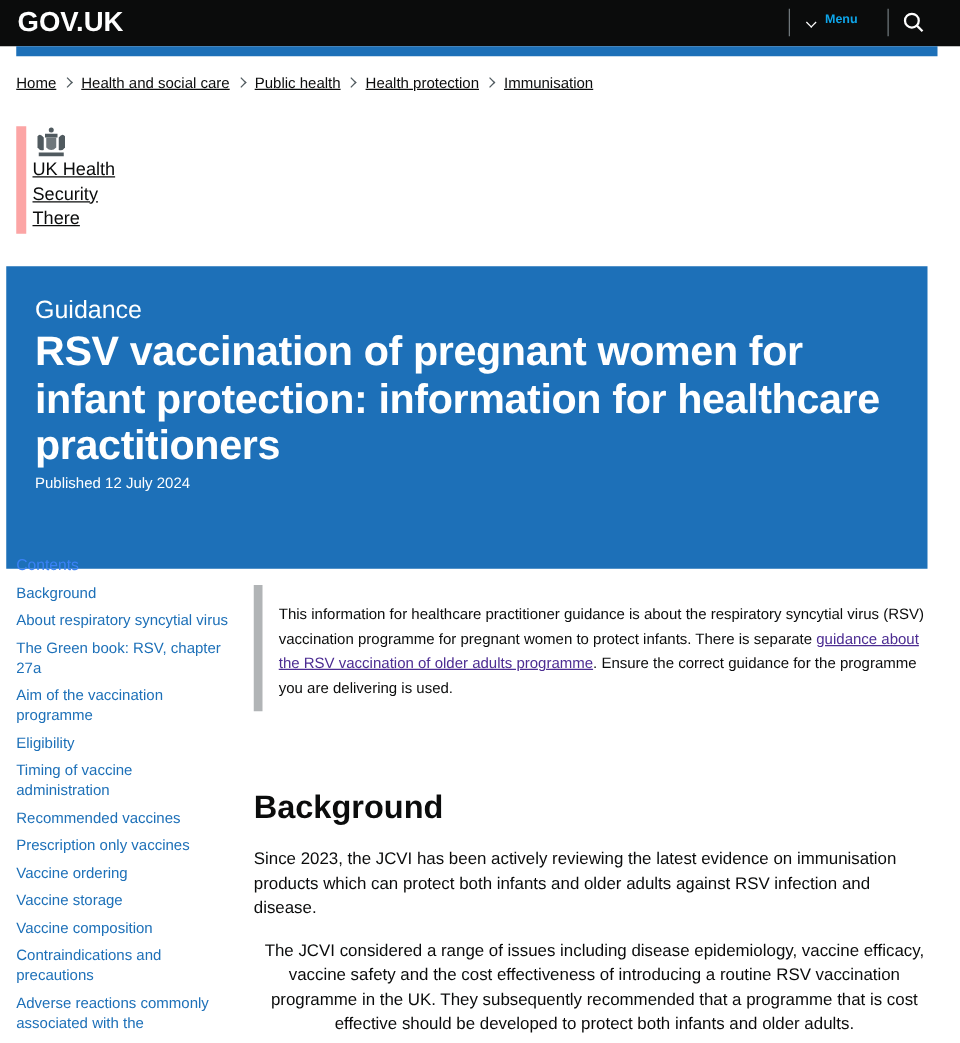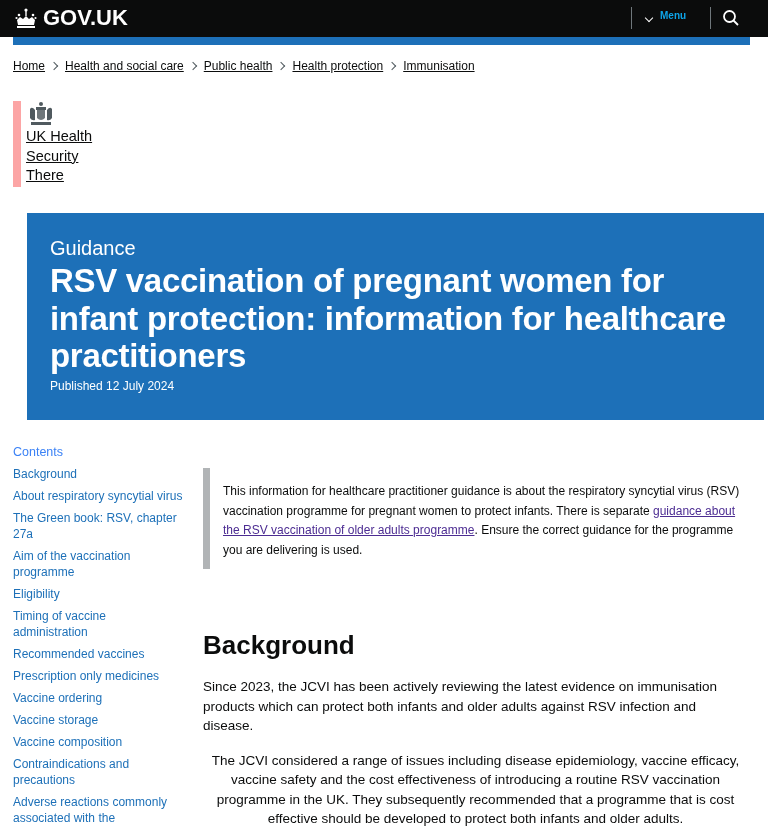--- a/index.html
+++ b/index.html
@@ -1,39 +1,39 @@
 <!DOCTYPE html>
 <html><head>
   <meta charset="utf-8">
   <style>
     * { box-sizing: border-box; margin: 0; padding: 0; }
     html, body { width: 768px; height: 834px; overflow: hidden; background: #fff; }
     body { font-family: "Liberation Sans", "DejaVu Sans", sans-serif; color: #0b0c0c; position: relative; }
     a { color: #1d70b8; }
 
     .header { position: absolute; left: 0; top: 0; width: 768px; height: 37px; background: #0b0c0c; }
-    .logo { position: absolute; left: 14px; top: 5px; height: 26px; display: flex; align-items: center; color: #fff; text-decoration: none; }
+    .logo { position: absolute; left: 14px; top: 5px; height: 26px; display: flex; align-items: flex-end; color: #fff; text-decoration: none; flex-direction: column; }
     .logo svg { width: 24px; height: 22px; margin-right: 5px; }
     .logo-text { font-weight: bold; font-size: 22px; letter-spacing: 0px; color: #fff; }
     .hdr-divider { position: absolute; top: 7px; width: 1px; height: 22px; background: #6f777b; }
     .menu-btn { position: absolute; left: 646px; top: 10px; color: #0ea5e9; font-weight: bold; font-size: 10px; display: flex; align-items: flex-end; cursor: pointer; }
     .menu-btn .chev { display: inline-block; width: 6px; height: 6px; border-right: 1.2px solid #fff; border-bottom: 1.2px solid #fff; transform: rotate(45deg); margin-right: 8px; margin-top: -4px; }
     .search-btn { position: absolute; left: 722px; top: 9px; width: 18px; height: 18px; cursor: pointer; }
     .blue-bar { position: absolute; left: 13px; top: 37px; width: 737px; height: 8px; background: #1d70b8; }
 
     .breadcrumbs { position: absolute; left: 13px; top: 57px; width: 740px; font-size: 12px; line-height: 19px; }
     .breadcrumbs a { color: #0b0c0c; text-decoration: underline; }
     .bc-sep { display: inline-block; width: 6px; height: 6px; border-right: 1px solid #505a5f; border-top: 1px solid #505a5f; transform: rotate(45deg); margin: 0 8px 1px 6px; }
     .bc-line2 { padding-left: 2px; }
 
     .org-logo { position: absolute; left: 13px; top: 101px; border-left: 8px solid #fca5a5; padding-left: 5px; height: 86px; }
     .org-logo svg { width: 28px; height: 26px; display: block; margin-left: 1px; }
     .org-name { font-family: "Liberation Sans", sans-serif; font-size: 14.5px; line-height: 19.5px; color: #0b0c0c; text-decoration: underline; display: block; width: 80px; }
 
-    .banner { position: absolute; left: 27px; top: 213px; width: 737px; height: 207px; background: #1d70b8; color: #fff; padding: 23px 23px; }
+    .banner { position: absolute; left: 5px; top: 213px; width: 737px; height: 242px; background: #1d70b8; color: #fff; padding: 23px 23px; }
     .banner .type { font-size: 20px; line-height: 24px; margin-bottom: 2px; }
     .banner h1 { font-size: 33px; line-height: 37.5px; font-weight: bold; letter-spacing: -0.3px; width: 690px; }
     .banner .published { font-size: 12px; margin-top: 4px; }
 
     .contents { position: absolute; left: 13px; top: 444px; width: 170px; }
     .contents h2 { font-size: 12.5px; font-weight: normal; line-height: 16px; margin-bottom: 6px; color: #3b82f6; }
     .contents ul { list-style: none; }
     .contents li { font-size: 12px; line-height: 16px; margin-bottom: 6px; }
     .contents li a { text-decoration: none; color: #1d70b8; }
 
@@ -111,21 +111,21 @@
 <aside class="contents">
   <h2>Contents</h2>
   <ul>
     <li><a href="#">Background</a></li>
     <li><a href="#">About respiratory syncytial virus</a></li>
     <li><a href="#">The Green book: RSV, chapter 27a</a></li>
     <li><a href="#">Aim of the vaccination programme</a></li>
     <li><a href="#">Eligibility</a></li>
     <li><a href="#">Timing of vaccine administration</a></li>
     <li><a href="#">Recommended vaccines</a></li>
-    <li><a href="#">Prescription only medicines</a></li>
+    <li><a href="#">Prescription only vaccines</a></li>
     <li><a href="#">Vaccine ordering</a></li>
     <li><a href="#">Vaccine storage</a></li>
     <li><a href="#">Vaccine composition</a></li>
     <li><a href="#">Contraindications and precautions</a></li>
     <li><a href="#">Adverse reactions commonly associated with the</a></li>
   </ul>
 </aside>
 
 <main class="main">
   <div class="inset">

